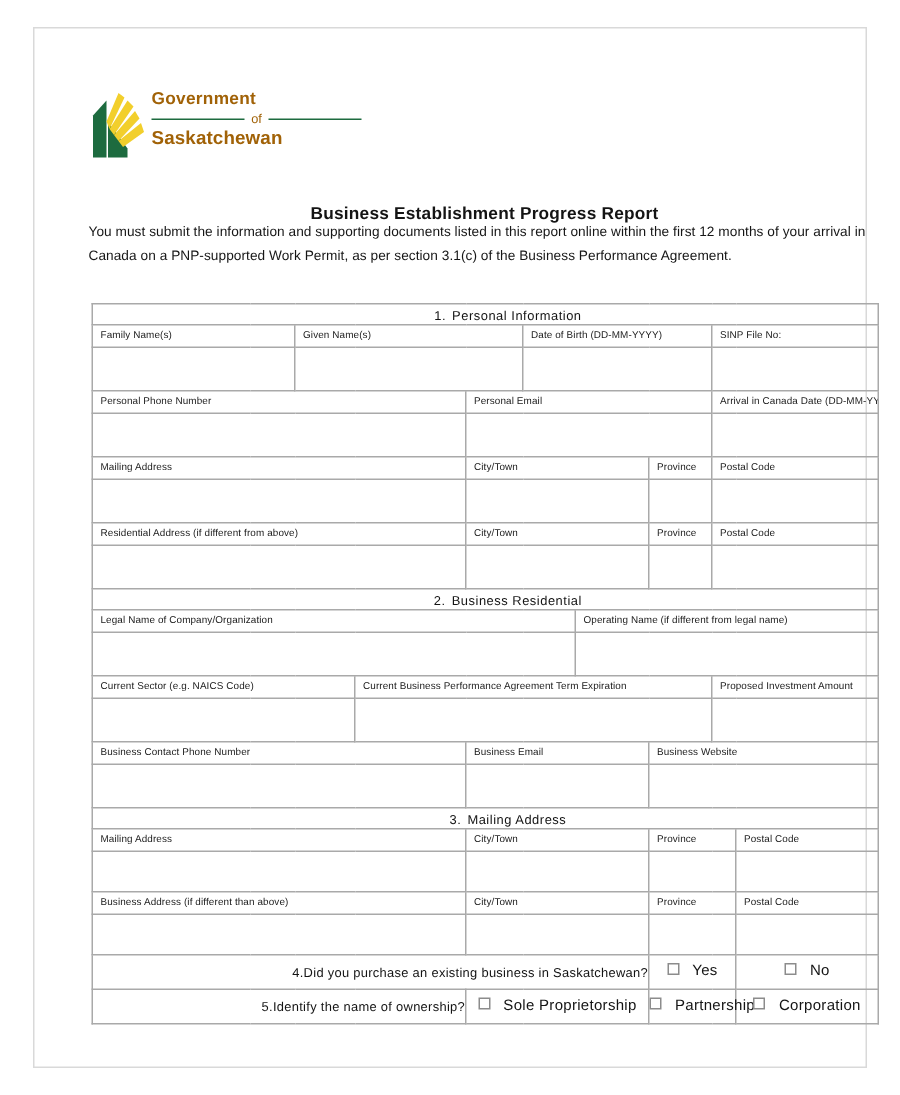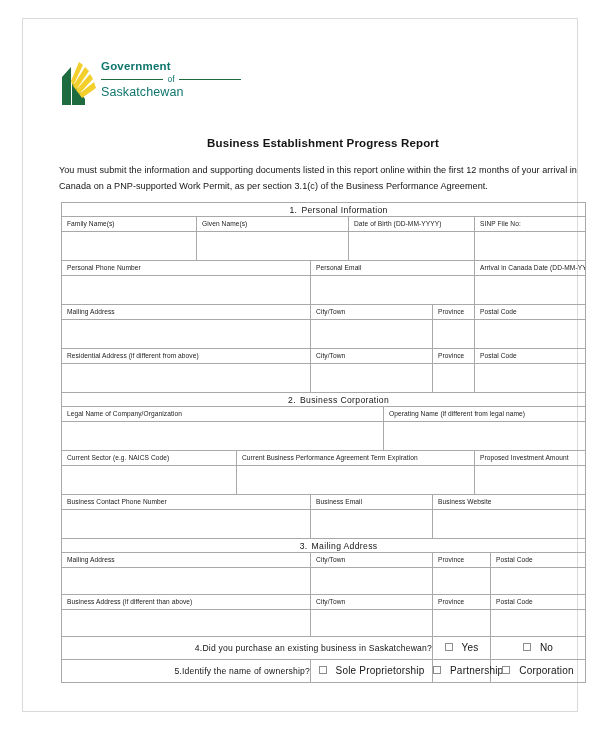--- a/index.html
+++ b/index.html
@@ -41,21 +41,21 @@
     left: 0;
     top: 2px;
     width: 38px;
     height: 48px;
   }
   .logo-text {
     position: absolute;
     left: 42px;
     top: 3px;
     width: 140px;
-    color: #0f766e;
+    color: #a16207;
     font-family: "Liberation Sans", sans-serif;
   }
   .logo-line1 {
     font-size: 11.5px;
     font-weight: 600;
     letter-spacing: .2px;
     line-height: 13px;
   }
   .logo-of-row {
     display: flex;
@@ -67,41 +67,41 @@
     flex: 1 1 auto;
     height: 1px;
     background: #1d6b3f;
   }
   .logo-of {
     font-size: 8.5px;
     font-weight: 400;
   }
   .logo-line3 {
     font-size: 12.5px;
-    font-weight: 400;
+    font-weight: 700;
     letter-spacing: .1px;
     line-height: 14px;
   }
 
   
   .doc-title {
     position: absolute;
     left: 0;
     top: 118px;
     width: 600px;
     text-align: center;
     font-size: 11.5px;
     font-weight: bold;
     color: #141414;
     letter-spacing: .15px;
   }
   .intro {
     position: absolute;
     left: 36px;
-    top: 144px;
+    top: 128px;
     width: 528px;
     font-size: 9.1px;
     line-height: 15.5px;
     color: #161616;
     letter-spacing: .04px;
   }
 
   
   .form-table {
     position: absolute;
@@ -302,21 +302,21 @@
       </tr>
       <tr class="fill-row">
         <td colspan="5"></td>
         <td colspan="4"></td>
         <td colspan="1"></td>
         <td colspan="3"></td>
       </tr>
 
       <tr class="section-cell">
         <td colspan="13">
-          <div class="section-head"><span class="num">2.</span><span>Business Corporation</span></div>
+          <div class="section-head"><span class="num">2.</span><span>Business Residential</span></div>
         </td>
       </tr>
       <tr class="lbl-row">
         <td colspan="7">
               <div class="lbl">Legal Name of Company/Organization</div>
             </td>
         <td colspan="6">
               <div class="lbl">Operating Name (if different from legal name)</div>
             </td>
       </tr>

